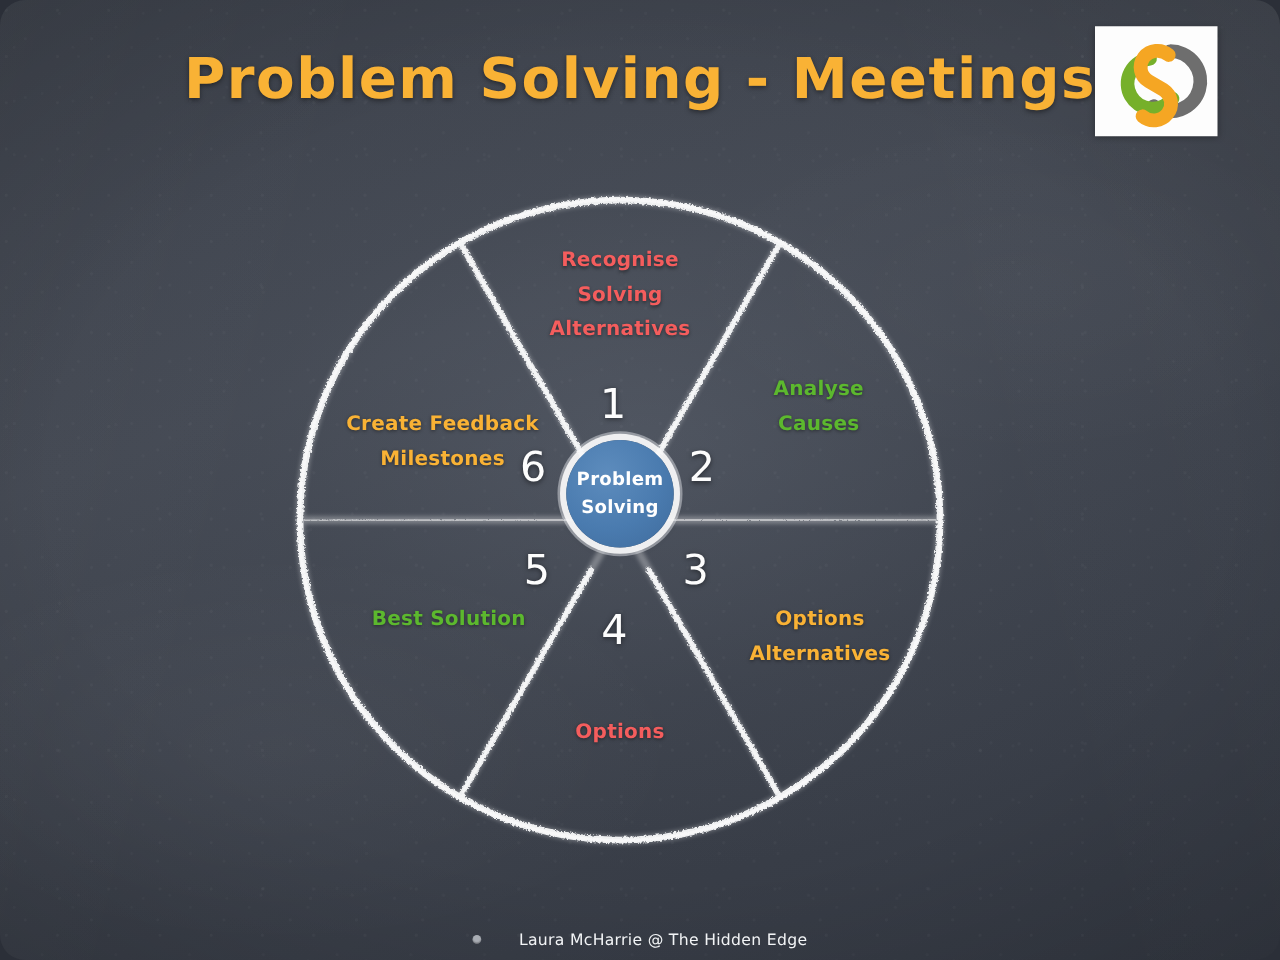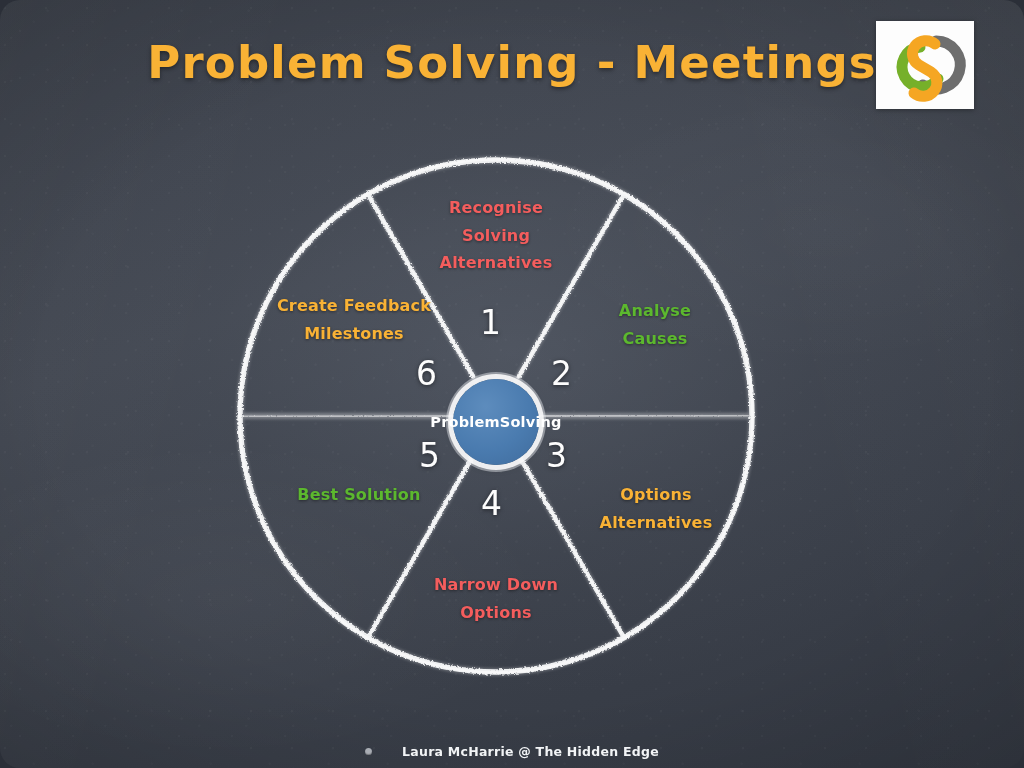--- a/index.html
+++ b/index.html
@@ -115,32 +115,32 @@
     font-weight: normal;
     color: #fdfdfd;
     text-shadow: 0 1px 4px rgba(0,0,0,0.5);
     line-height: 1;
   }
 
   
   #hub {
     position: absolute;
     left: 453px;
-    top: 379px;
+    top: 352px;
     width: 86px;
     height: 86px;
     border-radius: 50%;
     background: radial-gradient(circle at 38% 32%, #5d8cbd 0%, #4a7baf 55%, #3f6b9c 100%);
     z-index: 6;
     box-shadow:
       0 0 0 5px rgba(250,250,250,0.90),
       0 0 0 7px rgba(235,238,242,0.45),
       0 2px 8px rgba(0,0,0,0.35);
     display: flex;
-    flex-direction: row;
+    flex-direction: column;
     align-items: center;
     justify-content: center;
   }
   #hub span {
     color: #ffffff;
     font-family: "DejaVu Sans", sans-serif;
     font-size: 14.5px;
     font-weight: bold;
     line-height: 1.52;
     text-align: center;
@@ -166,21 +166,21 @@
     height: 7px;
     border-radius: 50%;
     background: #a9adb4;
     box-shadow: inset 0 -1px 1px rgba(0,0,0,0.3);
     flex: none;
   }
   #footer-text {
     color: #f2f4f6;
     font-family: "DejaVu Sans", sans-serif;
     font-size: 12.5px;
-    font-weight: bold;
+    font-weight: normal;
     letter-spacing: .25px;
     white-space: nowrap;
   }
 </style>
 </head>
 <body>
 
 <div id="slide">
 
   <div id="title">Problem Solving - Meetings</div>
@@ -278,29 +278,28 @@
     <div>Analyse</div>
     <div>Causes</div>
   </div>
 
   <div class="seg-label" style="left:582px; top:481px; width:148px; color:#F9B235;">
     <div>Options</div>
     <div>Alternatives</div>
   </div>
 
   <div class="seg-label" style="left:410px; top:571px; width:172px; color:#F45D5D;">
-    <div>Narrow Down</div>
     <div>Options</div>
   </div>
 
   <div class="seg-label" style="left:285px; top:481px; width:148px; color:#5CB82E;">
     <div>Best Solution</div>
   </div>
 
-  <div class="seg-label" style="left:268px; top:292px; width:172px; color:#F9B235;">
+  <div class="seg-label" style="left:268px; top:325px; width:172px; color:#F9B235;">
     <div>Create Feedback</div>
     <div>Milestones</div>
   </div>
 
   <div id="footer">
     <div id="footer-inner">
       <span id="footer-dot"></span>
       <span id="footer-text">Laura McHarrie @ The Hidden Edge</span>
     </div>
   </div>

